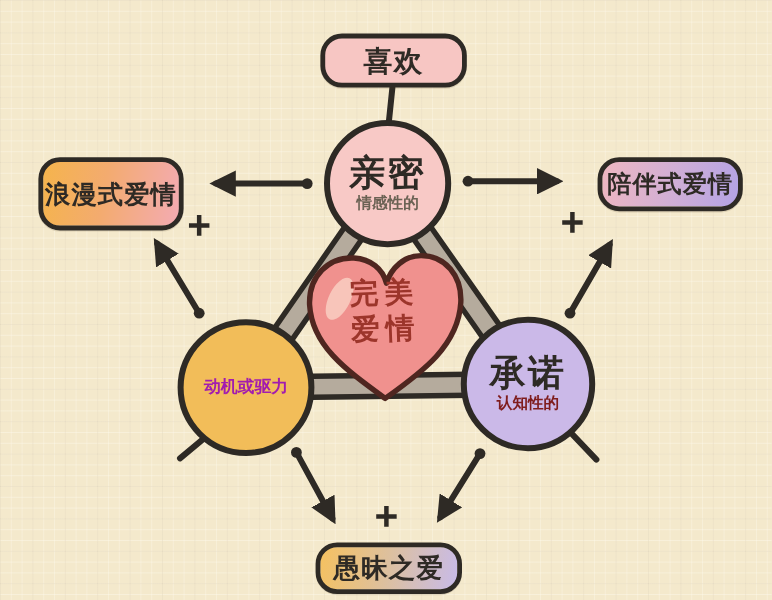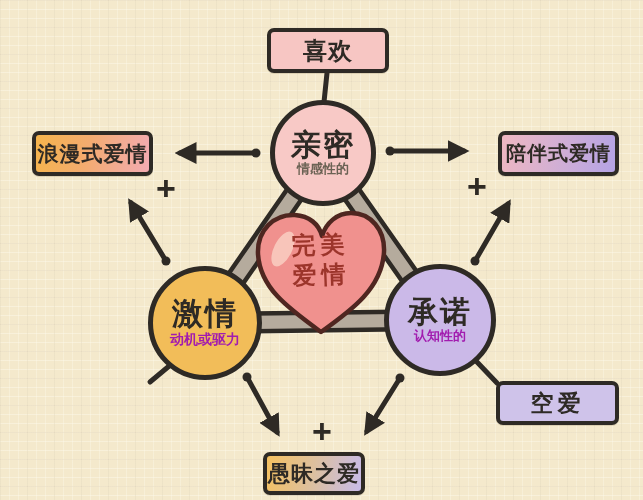--- a/index.html
+++ b/index.html
@@ -24,47 +24,47 @@
       linear-gradient(rgba(255,253,244,.35) 1px, transparent 1px),
       linear-gradient(90deg, rgba(255,253,244,.30) 1px, transparent 1px);
     background-size:27px 27px,27px 27px,9px 9px,9px 9px;
     color:var(--ink);
   }
   #stage{position:absolute;inset:0;width:643px;height:500px;}
   svg.layer{position:absolute;left:0;top:0;width:643px;height:500px;}
 
   .node-box{
     position:absolute;display:flex;align-items:center;justify-content:center;
-    border:4px solid var(--ink);border-radius:7px;
+    border:4px solid var(--ink);border-radius:18px;
     font-weight:700;font-size:22px;letter-spacing:1px;color:var(--ink);
     box-shadow:0 1px 0 rgba(80,60,30,.15);
   }
   .box-liking{left:267px;top:28px;width:122px;height:45px;background:var(--pink);font-size:24px;}
-  .box-romantic{left:32px;top:131px;width:121px;height:45px;font-size:21px;
+  .box-romantic{left:32px;top:131px;width:121px;height:61px;font-size:21px;
     background:linear-gradient(100deg,#f5b44c 0%,#f3ab6f 45%,#f3abb3 100%);}
   .box-companionate{left:498px;top:131px;width:121px;height:45px;font-size:20px;
     background:linear-gradient(100deg,#efb7c1 0%,#cfaed6 55%,#b4a3e5 100%);}
   .box-infatuation{left:33px;top:380px;width:123px;height:45px;background:#f2bd5e;font-size:23px;letter-spacing:4px;}
   .box-empty{left:496px;top:381px;width:123px;height:44px;background:#cfc3ea;font-size:23px;letter-spacing:4px;}
-  .box-fatuous{left:263px;top:452px;width:102px;height:43px;font-size:22px;
+  .box-fatuous{left:263px;top:452px;width:122px;height:43px;font-size:22px;
     background:linear-gradient(100deg,#f5c160 0%,#dcc0a0 50%,#c8bbe9 100%);}
 
   .node-circle{
     position:absolute;border:5px solid var(--ink);border-radius:50%;
     display:flex;flex-direction:column;align-items:center;justify-content:center;
     text-align:center;line-height:1.05;
   }
   .circle-intimacy{left:270px;top:100px;width:106px;height:106px;background:#f8c9c6;}
   .circle-passion{left:148px;top:266px;width:114px;height:114px;background:var(--gold);}
   .circle-commitment{left:384px;top:264px;width:112px;height:112px;background:var(--lav);}
   .circle-label{font-weight:700;font-size:30px;letter-spacing:2px;color:var(--ink);}
   .circle-sub{font-weight:700;font-size:13px;margin-top:3px;color:#6b6254;font-family:Liberation Mono, monospace;}
   .circle-passion .circle-label{font-size:31px;}
   .circle-passion .circle-sub{color:#a21caf;font-size:14px;}
-  .circle-commitment .circle-sub{color:#a21caf;text-align:right;}
+  .circle-commitment .circle-sub{color:#7f1d1d;text-align:right;}
 
   .plus{
     position:absolute;transform:translate(-50%,-50%);
     font-weight:700;font-size:34px;color:var(--ink);line-height:1;
   }
   .plus-romantic{left:166px;top:188px;}
   .plus-companionate{left:477px;top:186px;}
   .plus-fatuous{left:322px;top:431px;}
 
   .heart-text{
@@ -136,33 +136,29 @@
 
   <div class="node-box box-liking">
     <span>喜欢</span>
   </div>
   <div class="node-box box-romantic">
     <span>浪漫式爱情</span>
   </div>
   <div class="node-box box-companionate">
     <span>陪伴式爱情</span>
   </div>
-  <div class="node-box box-empty">
-    <span>空爱</span>
-  </div>
   <div class="node-box box-fatuous">
     <span>愚昧之爱</span>
   </div>
 
   <div class="node-circle circle-intimacy">
     <div class="circle-label">亲密</div>
     <div class="circle-sub">情感性的</div>
   </div>
   <div class="node-circle circle-passion">
-    <div class="circle-label">激情</div>
     <div class="circle-sub">动机或驱力</div>
   </div>
   <div class="node-circle circle-commitment">
     <div class="circle-label">承诺</div>
     <div class="circle-sub">认知性的</div>
   </div>
 
   <div class="heart-text">
     <div>完美</div>
     <div>爱情</div>

